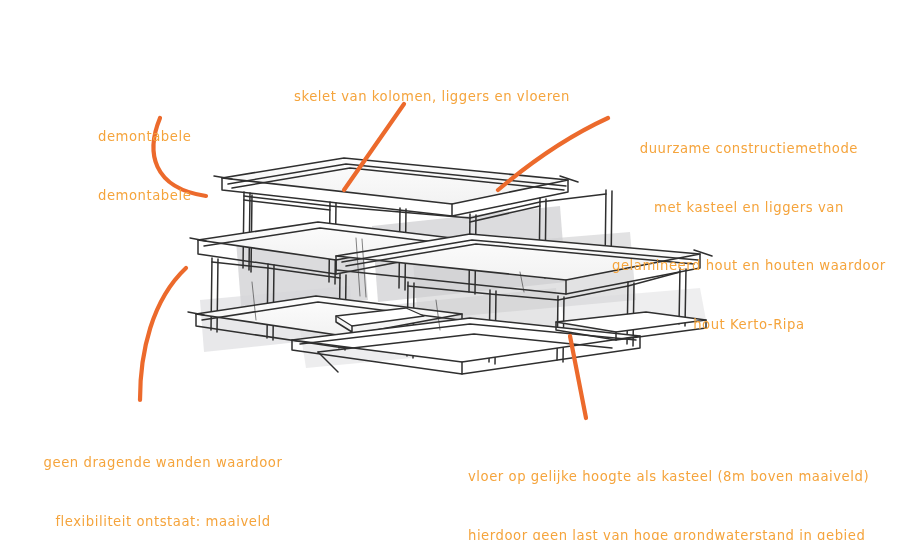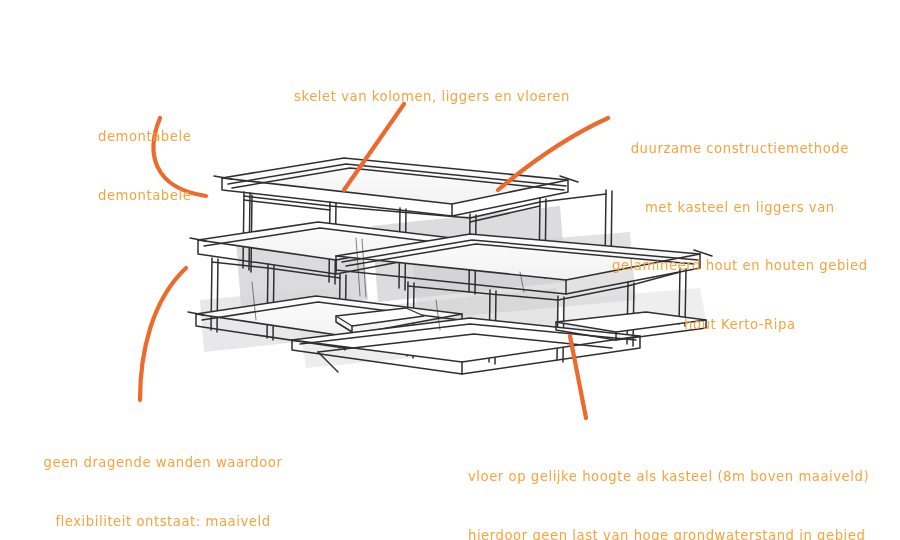--- a/index.html
+++ b/index.html
@@ -193,21 +193,21 @@
   </div>
 
   <div class="annotation a-left">
     <span class="ann-line">demontabele</span>
     <span class="ann-line">demontabele</span>
   </div>
 
   <div class="annotation a-right">
     <span class="ann-line">duurzame constructiemethode</span>
     <span class="ann-line">met kasteel en liggers van</span>
-    <span class="ann-line">gelamineerd hout en houten gebied</span>
+    <span class="ann-line">gelamineerd hout en houten waardoor</span>
     <span class="ann-line">hout Kerto-Ripa</span>
   </div>
 
   <div class="annotation a-botleft">
     <span class="ann-line">geen dragende wanden waardoor</span>
     <span class="ann-line">flexibiliteit ontstaat: maaiveld</span>
     
   </div>
 
   <div class="annotation a-botright">

